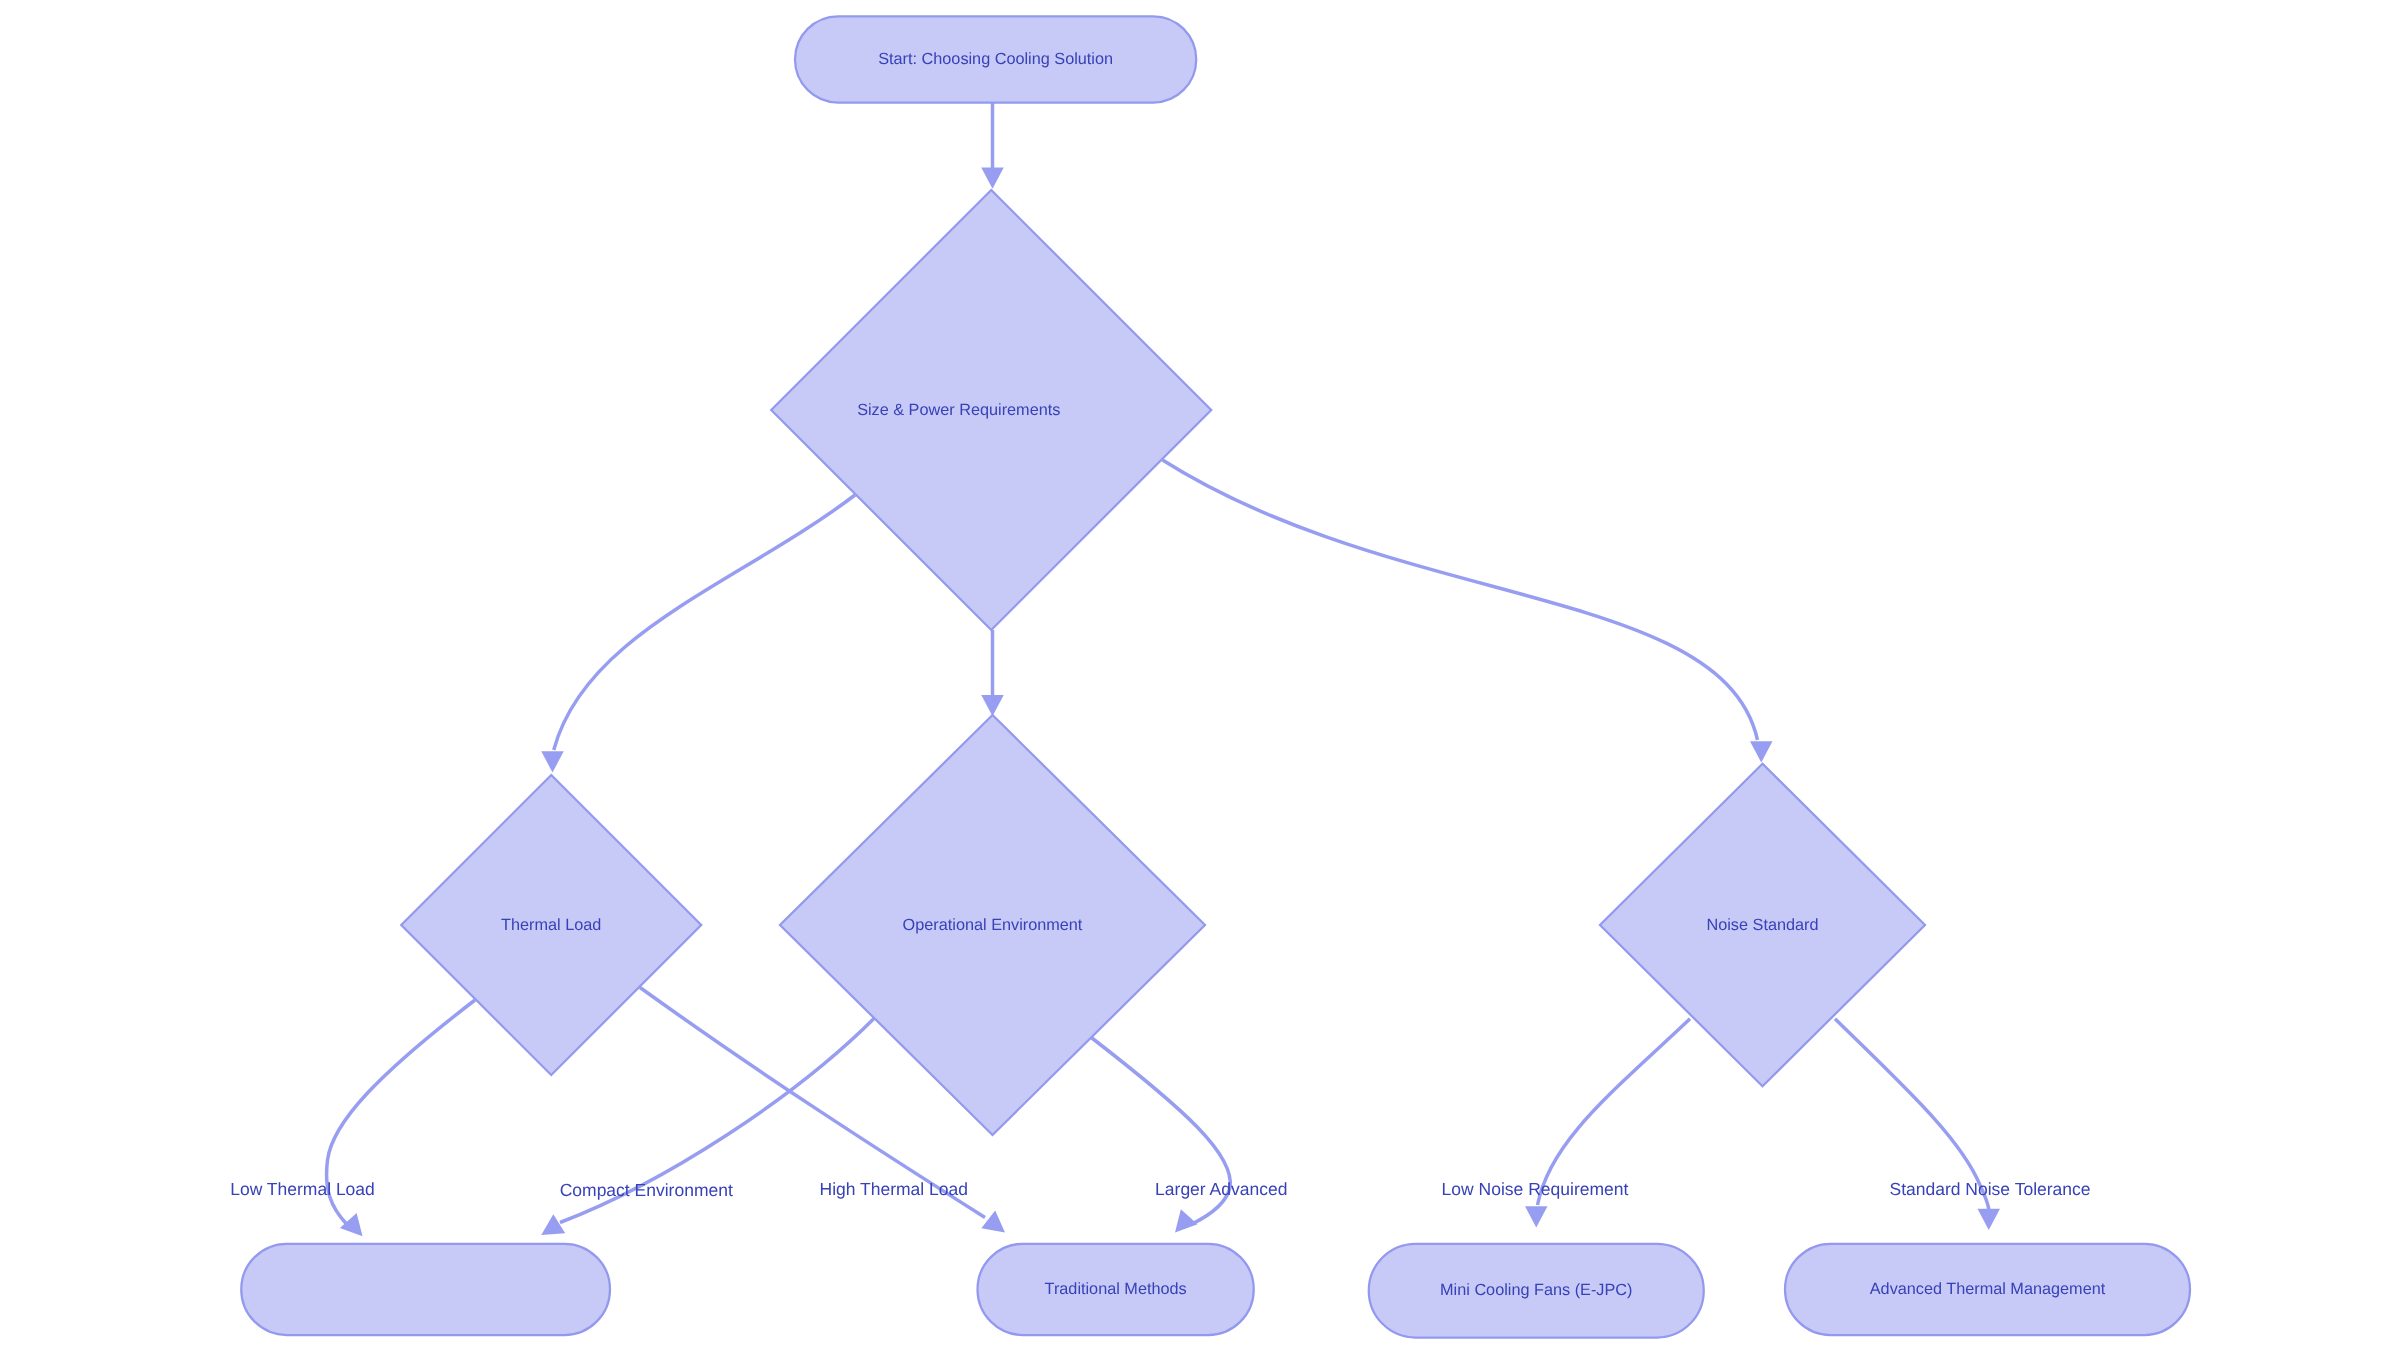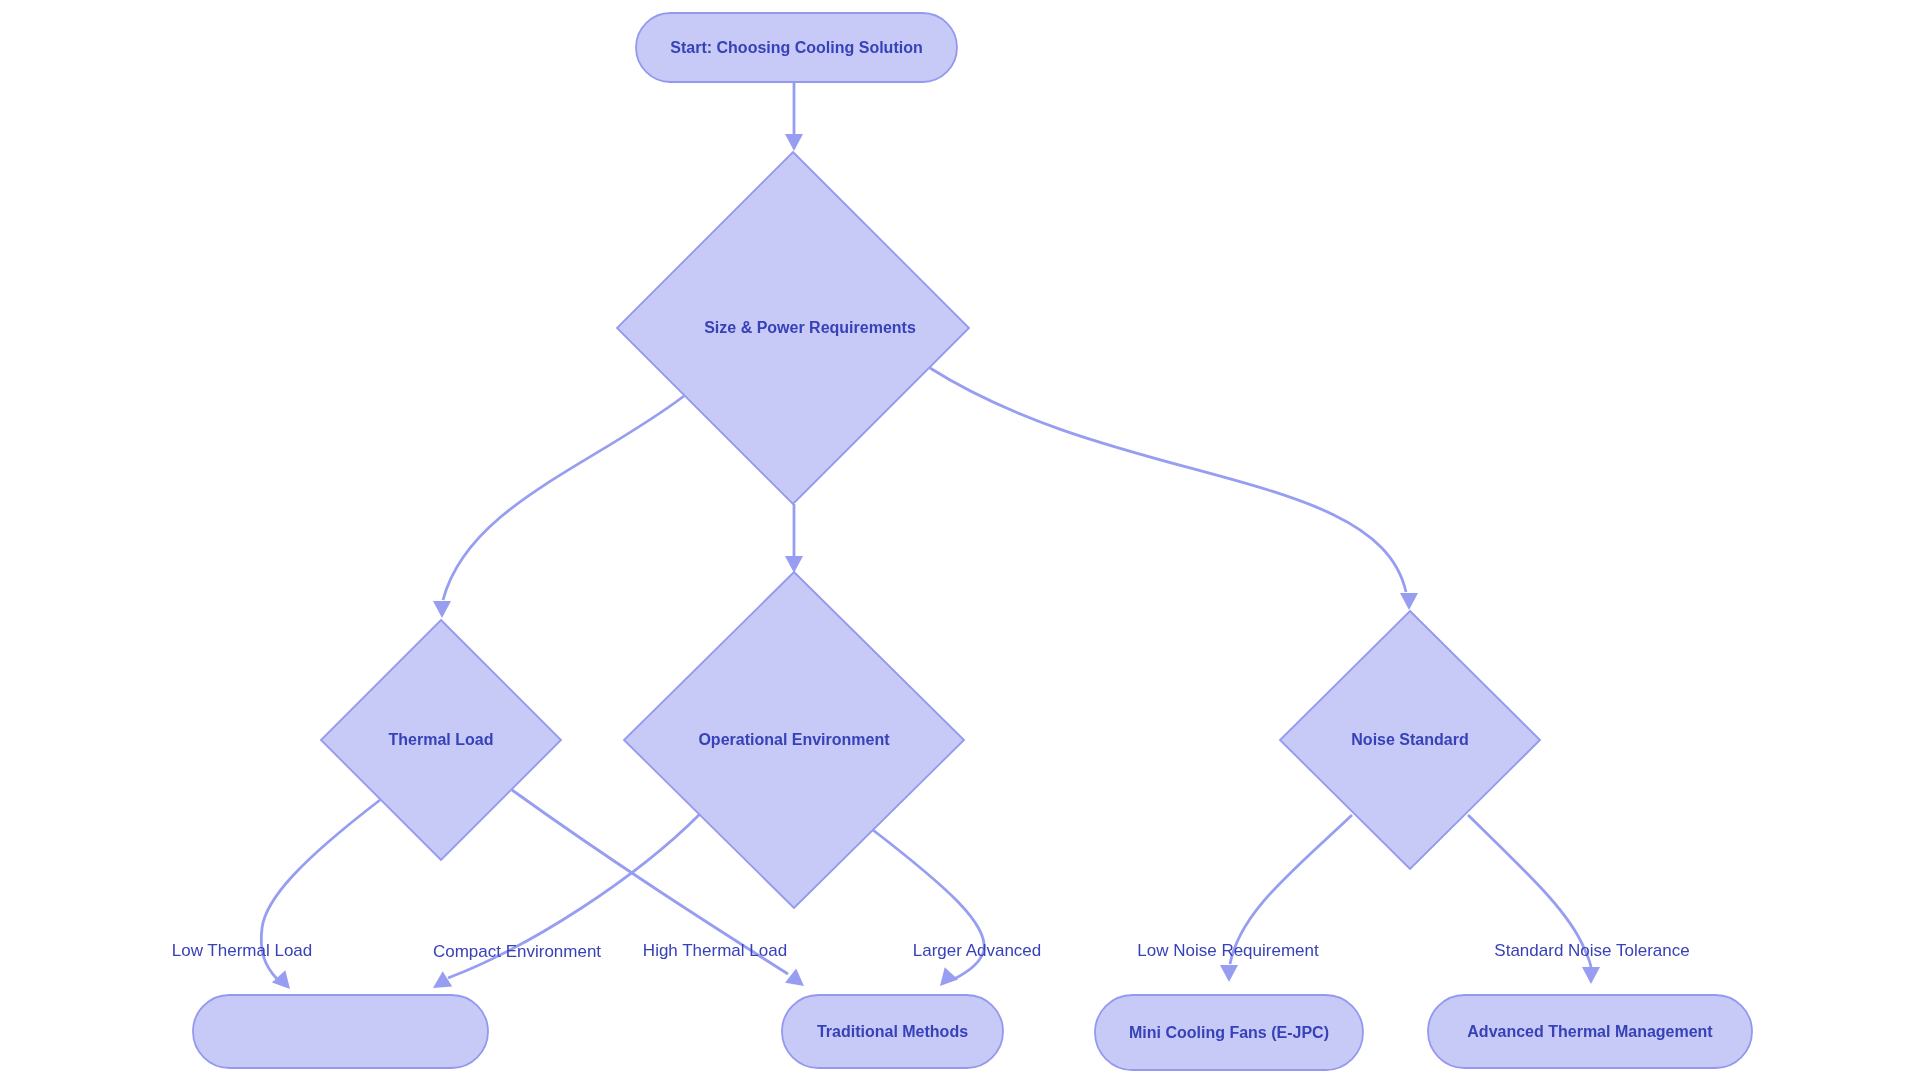--- a/index.html
+++ b/index.html
@@ -23,31 +23,30 @@
   .node-shape{
     fill:var(--node-fill,#c7caf6);
     stroke:var(--node-border,#9399ee);
     stroke-width:1.8;
   }
   .node-label{
     position:absolute;
     display:flex;align-items:center;justify-content:center;
     text-align:center;
     color:var(--text-color,#3741b8);
-    font-size:16px;
+    font-size:13px;
     line-height:1.25;
     pointer-events:none;
-    font-weight:bold;
   }
   .edge-label{
     position:absolute;
     transform:translate(-50%,-50%);
     white-space:nowrap;
     color:var(--text-color,#3741b8);
-    font-size:17px;
+    font-size:14px;
     pointer-events:none;
     text-align:right;
   }
 </style>
 </head>
 <body>
 
 <div class="canvas">
 
   <svg width="1920" height="1083" viewBox="0 0 1920 1083">
@@ -92,21 +91,21 @@
       <polygon class="node-shape" points="794,572 964,740 794,908 624,740"></polygon>
       <polygon class="node-shape" points="1410,611 1540,740 1410,869 1280,740"></polygon>
       <rect class="node-shape" x="193" y="995" width="295" height="73" rx="36.5"></rect>
       <rect class="node-shape" x="782" y="995" width="221" height="73" rx="36.5"></rect>
       <rect class="node-shape" x="1095" y="995" width="268" height="75" rx="37.5"></rect>
       <rect class="node-shape" x="1428" y="995" width="324" height="73" rx="36.5"></rect>
     </g>
   </svg>
 
   <div class="node-label" style="left:636px;top:13px;width:321px;height:69px;">Start: Choosing Cooling Solution</div>
-  <div class="node-label" style="left:634px;top:152px;width:352px;height:352px;">Size &amp; Power Requirements</div>
+  <div class="node-label" style="left:591px;top:152px;width:352px;height:352px;">Size &amp; Power Requirements</div>
   <div class="node-label" style="left:321px;top:620px;width:240px;height:240px;">Thermal Load</div>
   <div class="node-label" style="left:624px;top:572px;width:340px;height:336px;">Operational Environment</div>
   <div class="node-label" style="left:1280px;top:611px;width:260px;height:258px;">Noise Standard</div>
   <div class="node-label" style="left:782px;top:995px;width:221px;height:73px;">Traditional Methods</div>
   <div class="node-label" style="left:1095px;top:995px;width:268px;height:75px;text-align:right;">Mini Cooling Fans (E-JPC)</div>
   <div class="node-label" style="left:1428px;top:995px;width:324px;height:73px;">Advanced Thermal Management</div>
 
   <div class="edge-label" style="left:242px;top:951px;">Low Thermal Load</div>
   <div class="edge-label" style="left:517px;top:952px;">Compact Environment</div>
   <div class="edge-label" style="left:715px;top:951px;">High Thermal Load</div>

